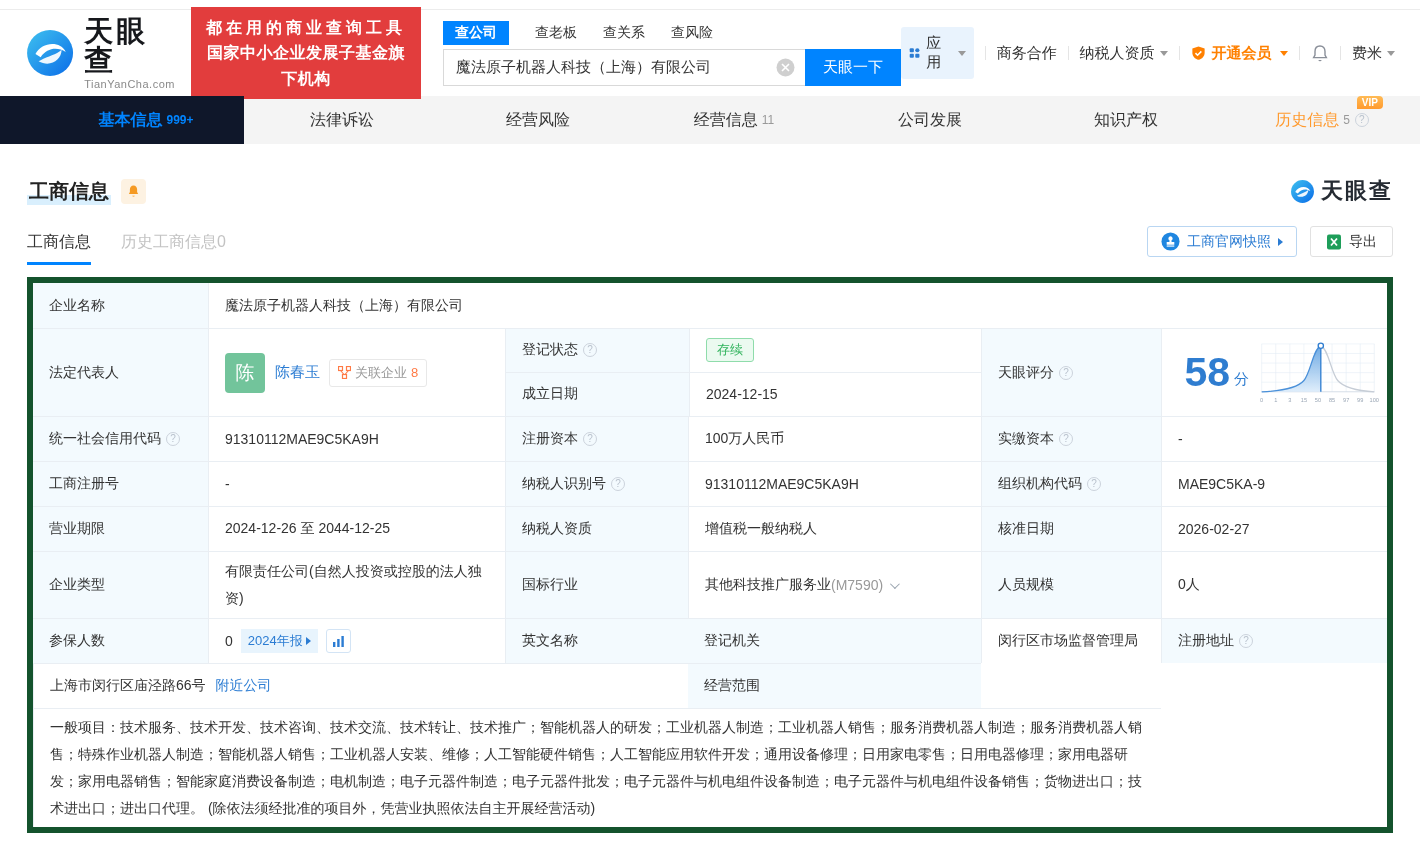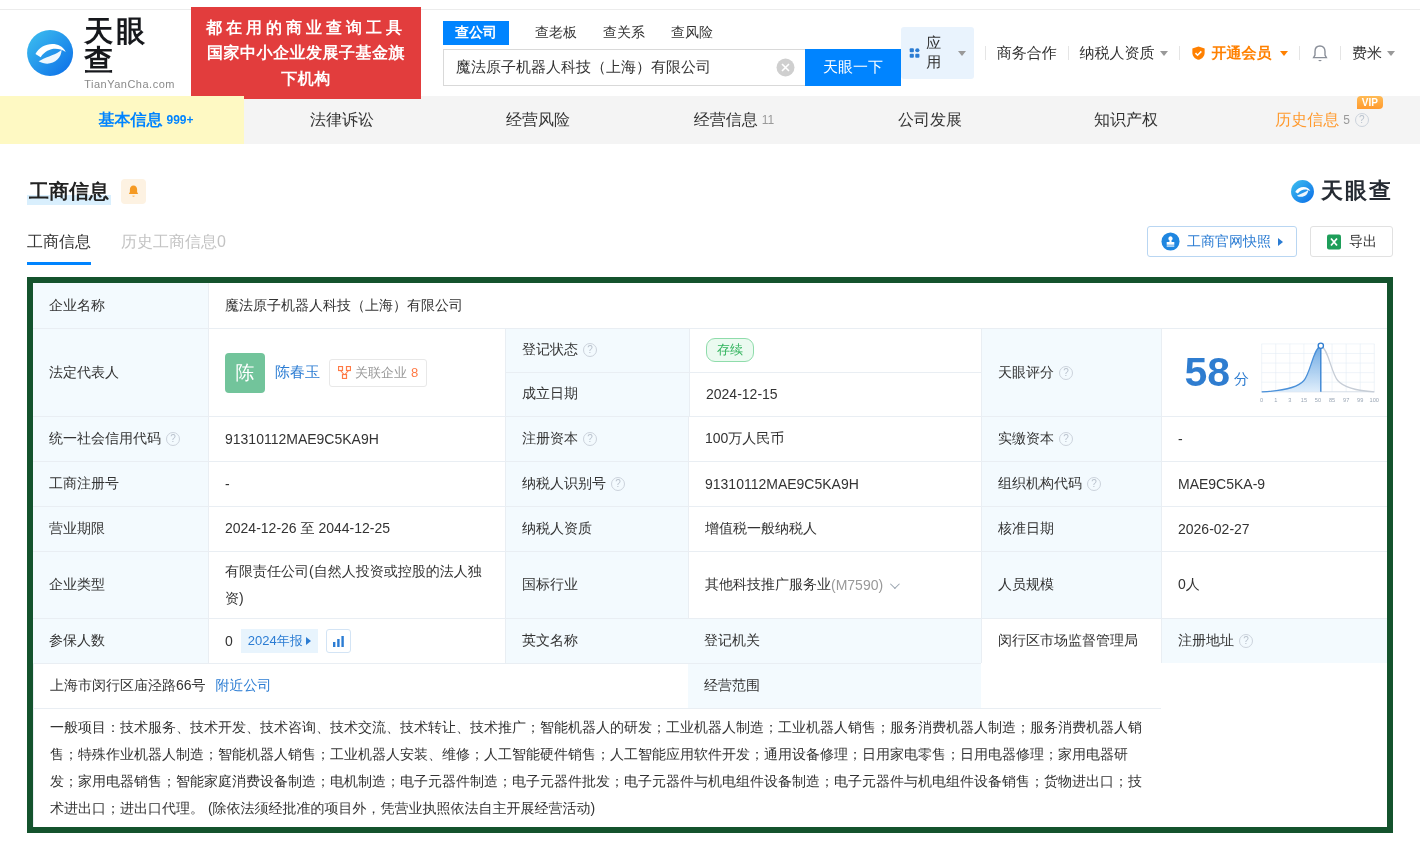--- a/index.html
+++ b/index.html
@@ -39,21 +39,21 @@
   .caret { width:0; height:0; border-left:4px solid transparent; border-right:4px solid transparent;
     border-top:5px solid #999; display:inline-block; margin-left:5px; }
   .caret.o { border-top-color:#ff8000; }
   .vip { color:#ff8000; font-weight:bold; gap:4px; }
   .bell-wrap { display:flex; cursor:pointer; }
 
   
   .mainnav { display:flex; background:#f4f4f4; height:48px; }
   .mtab { flex:1; display:flex; align-items:center; justify-content:center; font-size:16px;
     color:#333; cursor:pointer; }
-  .mtab.active { background:#fef9c3; color:#0084ff; font-weight:bold;padding-left:48px; }
+  .mtab.active { background:#0f172a; color:#0084ff; font-weight:bold;padding-left:48px; }
   .mtab-inner { position:relative; display:inline-flex; align-items:center; }
   .mbadge { font-size:12px; margin-left:4px; color:#0084ff; }
   .mbadge.gray { color:#999; }
   .mtab.hist { color:#ff9a2e; }
   .vip-tag { position:absolute; top:-14px; right:-14px; background:linear-gradient(#ffbb55,#ff9a2e);
     color:#fff; font-size:10px; font-weight:bold; padding:1px 5px; border-radius:4px 4px 4px 0; }
   .q { width:14px; height:14px; border:1px solid #ccd3dc; border-radius:50%; display:inline-block;
     color:#b9c2cd; font-size:10px; line-height:12px; text-align:center; margin-left:5px; flex:none; }
   .q::after { content:"?"; }
 
@@ -97,21 +97,21 @@
   .ncell.nlb { background:#f3fafe; }
   .ncell.nvl { border-left:1px solid #e9eef3; }
   .ncell.ntop { border-bottom:1px solid #e9eef3; }
 
   .avatar { width:40px; height:40px; border-radius:4px; background:#72c49b; color:#fff;
     display:flex; align-items:center; justify-content:center; font-size:19px; flex:none; }
   .link { color:#2b7cd3; cursor:pointer; }
   .rel-badge { display:flex; align-items:center; gap:4px; border:1px solid #e8e8e8; border-radius:3px;
     padding:4px 8px; font-size:13px; color:#999; margin-left:9px; cursor:pointer; }
   .rel-count { color:#ff7a45; }
-  .status-badge { background:#ebfaf0; border:1px solid #8fdcab; color:#33b45e; border-radius:9px;
+  .status-badge { background:#ebfaf0; border:1px solid #8fdcab; color:#33b45e; border-radius:3px;
     padding:2px 10px; font-size:13px; }
   .gray { color:#999; }
   .chev { width:7px; height:7px; border-right:1.5px solid #9aa4af; border-bottom:1.5px solid #9aa4af;
     transform:rotate(45deg) translateY(-2px); display:inline-block; margin-left:7px; cursor:pointer; }
   .report-badge { background:#e8f4fd; color:#2b7cd3; font-size:13px; padding:3px 7px; margin-left:8px;
     display:inline-flex; align-items:center; gap:3px; cursor:pointer; }
   .chart-box { width:25px; height:24px; border:1px solid #d3e4f5; border-radius:3px; margin-left:8px;
     display:flex; align-items:center; justify-content:center; cursor:pointer; }
   .scope-cell { line-height:27px; padding:10px 16px; }
 

